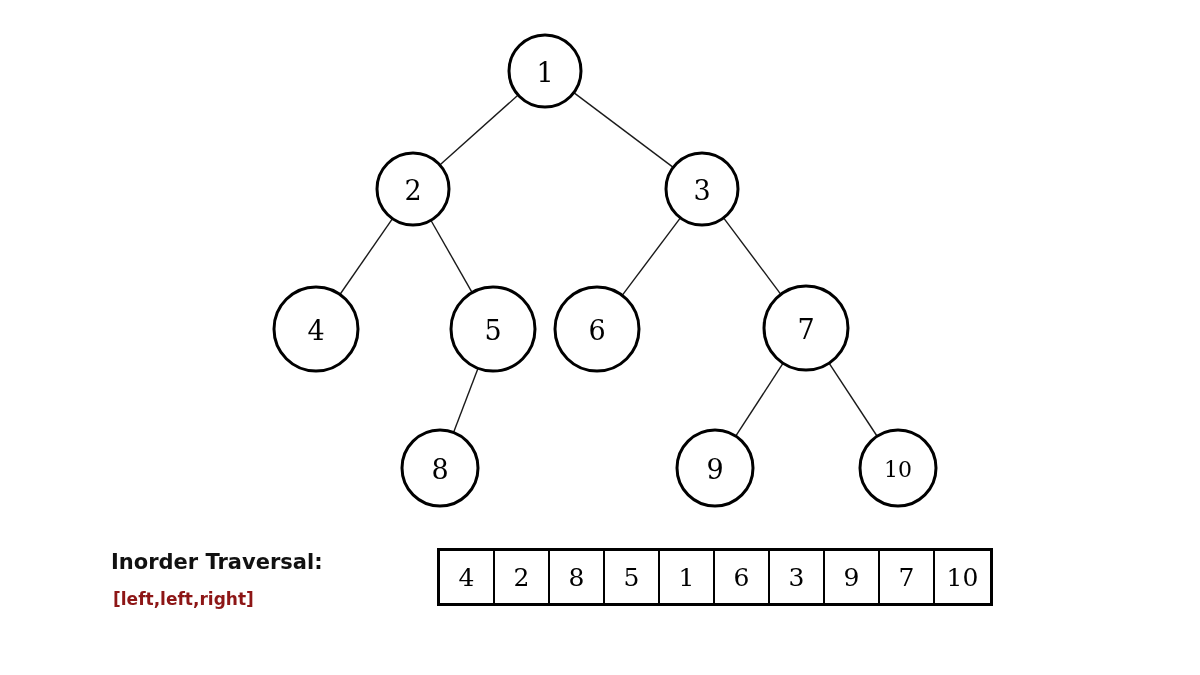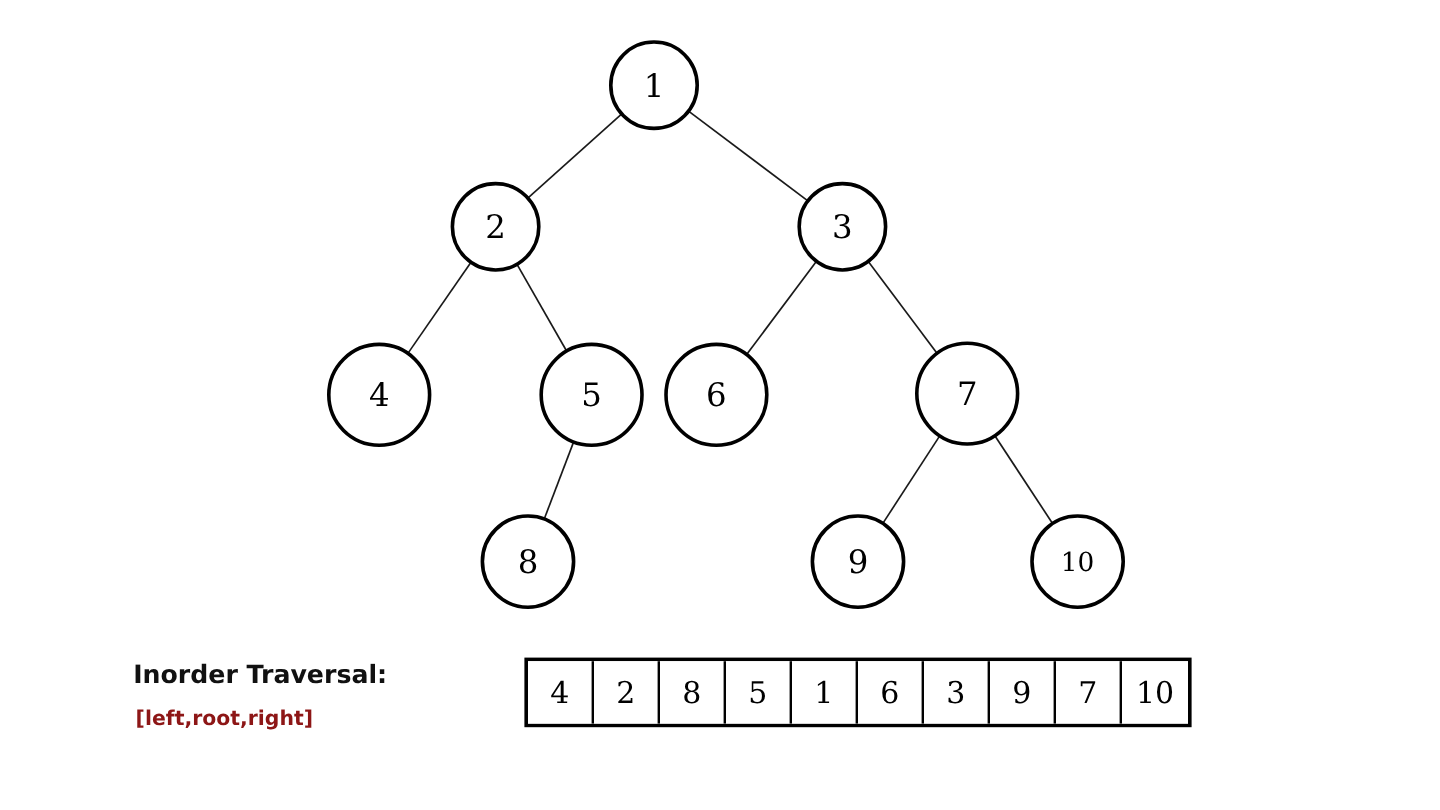--- a/index.html
+++ b/index.html
@@ -149,21 +149,21 @@
         </g>
         <g>
           <circle cx="898" cy="468" r="38" class="node-circle"></circle>
           <text x="898" y="469" class="node-label wide">10</text>
         </g>
       </g>
   </svg>
 
   <div id="traversal-title">Inorder Traversal:</div>
 
-  <div id="traversal-subtitle">[left,root,right]</div>
+  <div id="traversal-subtitle">[left,left,right]</div>
 
   <div id="array-box">
       <div class="array-cell">4</div>
       <div class="array-cell">2</div>
       <div class="array-cell">8</div>
       <div class="array-cell">5</div>
       <div class="array-cell">1</div>
       <div class="array-cell">6</div>
       <div class="array-cell">3</div>
       <div class="array-cell">9</div>

